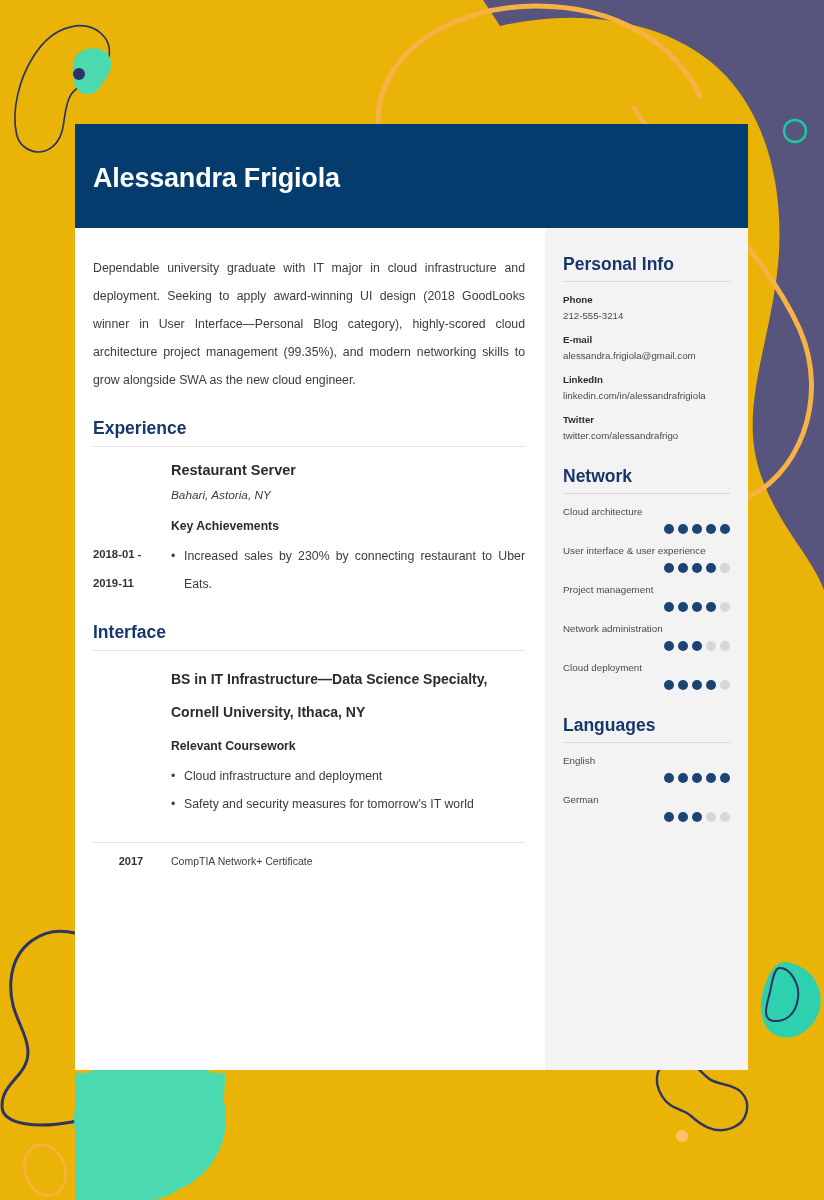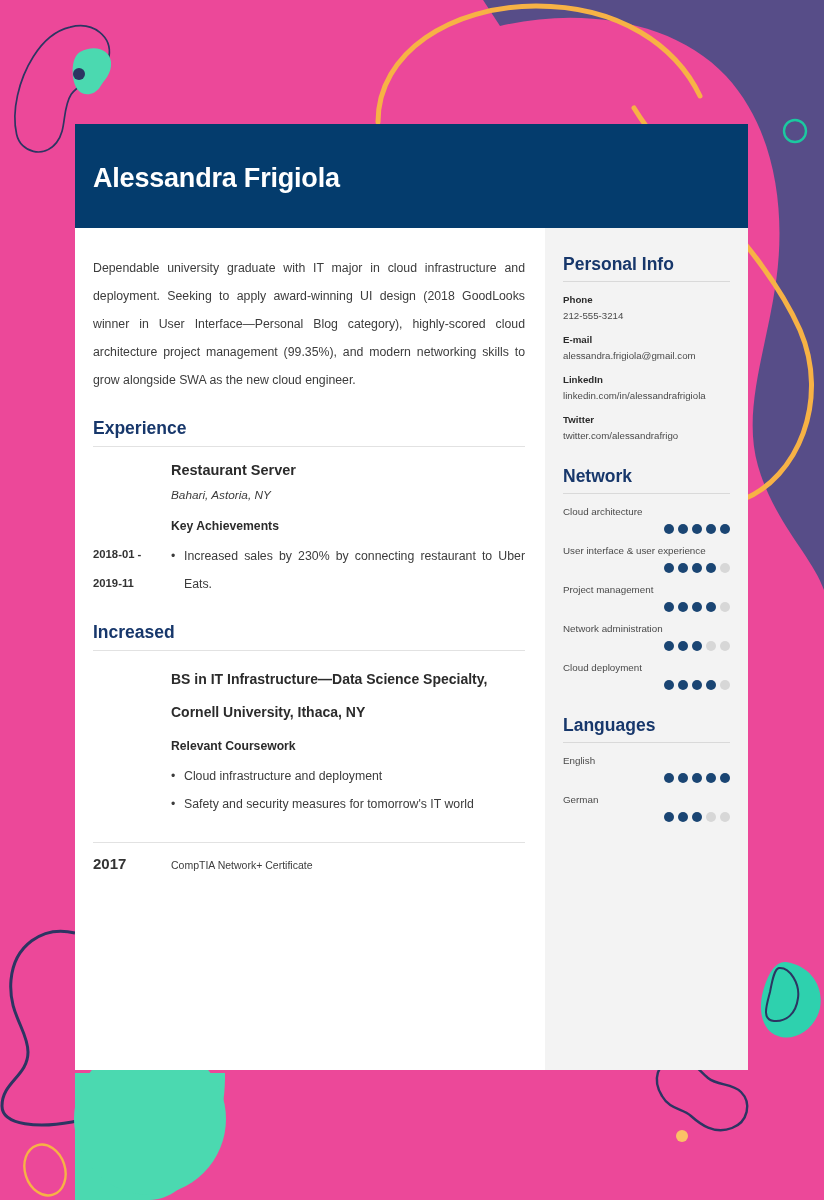--- a/index.html
+++ b/index.html
@@ -3,21 +3,21 @@
 <meta charset="utf-8">
 <title>Resume</title>
 <style>
   * { box-sizing: border-box; margin: 0; padding: 0; }
   html, body {
     width: 824px; height: 1200px;
     background: #ffffff;
     font-family: "Liberation Sans", sans-serif;
     overflow: hidden;
   }
-  #page { position: relative; width: 824px; height: 1200px; background: #ec4899; }
+  #page { position: relative; width: 824px; height: 1200px; background: #eab308; }
 
   
   #decor { position: absolute; inset: 0; width: 824px; height: 1200px; z-index: 0; pointer-events: none; }
 
   
   #sheet {
     position: absolute; left: 75px; top: 124px;
     width: 673px; height: 946px;
     z-index: 2;
   }
@@ -82,21 +82,21 @@
   ul.bullets li::before {
     content: "\2022"; position: absolute; left: 0; top: 0;
     color: #3c3c3c; font-size: 12.3px;
   }
   ul.bullets li.nojustify { text-align: left; }
 
   .edu-body { margin-left: 78px; }
   .edu-title { font-size: 14px; font-weight: bold; color: #2b2b2b; line-height: 33px; }
 
   .cert-row { display: flex; align-items: baseline; }
-  .cert-year { width: 76px; flex: 0 0 76px; font-size: 15px; font-weight: bold; color: #333; }
+  .cert-year { width: 76px; flex: 0 0 76px; font-size: 11px; font-weight: bold; color: #333; text-align: center; }
   .cert-name { font-size: 10.5px; color: #3c3c3c; padding-left: 2px; }
 
   
   .sb-pad { padding: 26px 18px 0 18px; }
   .sb-title {
     color: #17376B; font-size: 17.5px; font-weight: bold;
     margin-bottom: 6px;
   }
   .sb-rule { height: 1px; background: #d9d9d9; margin-bottom: 12px; }
   .sb-block { margin-bottom: 25px; }
@@ -177,21 +177,21 @@
               <div class="job-sub">Bahari, Astoria, NY</div>
               <div class="sub-head">Key Achievements</div>
               <ul class="bullets">
                 <li>Increased sales by 230% by connecting restaurant to Uber Eats.</li>
               </ul>
             </div>
           </div>
         </div>
 
         <div class="sec">
-          <div class="sec-title">Increased</div>
+          <div class="sec-title">Interface</div>
           <div class="sec-rule"></div>
           <div class="edu-body">
             <div class="edu-title">BS in IT Infrastructure—Data Science Specialty,</div>
             <div class="edu-title">Cornell University, Ithaca, NY</div>
             <div class="sub-head">Relevant Coursework</div>
             <ul class="bullets">
               <li class="nojustify">Cloud infrastructure and deployment</li>
               <li class="nojustify">Safety and security measures for tomorrow's IT world</li>
             </ul>
           </div>

